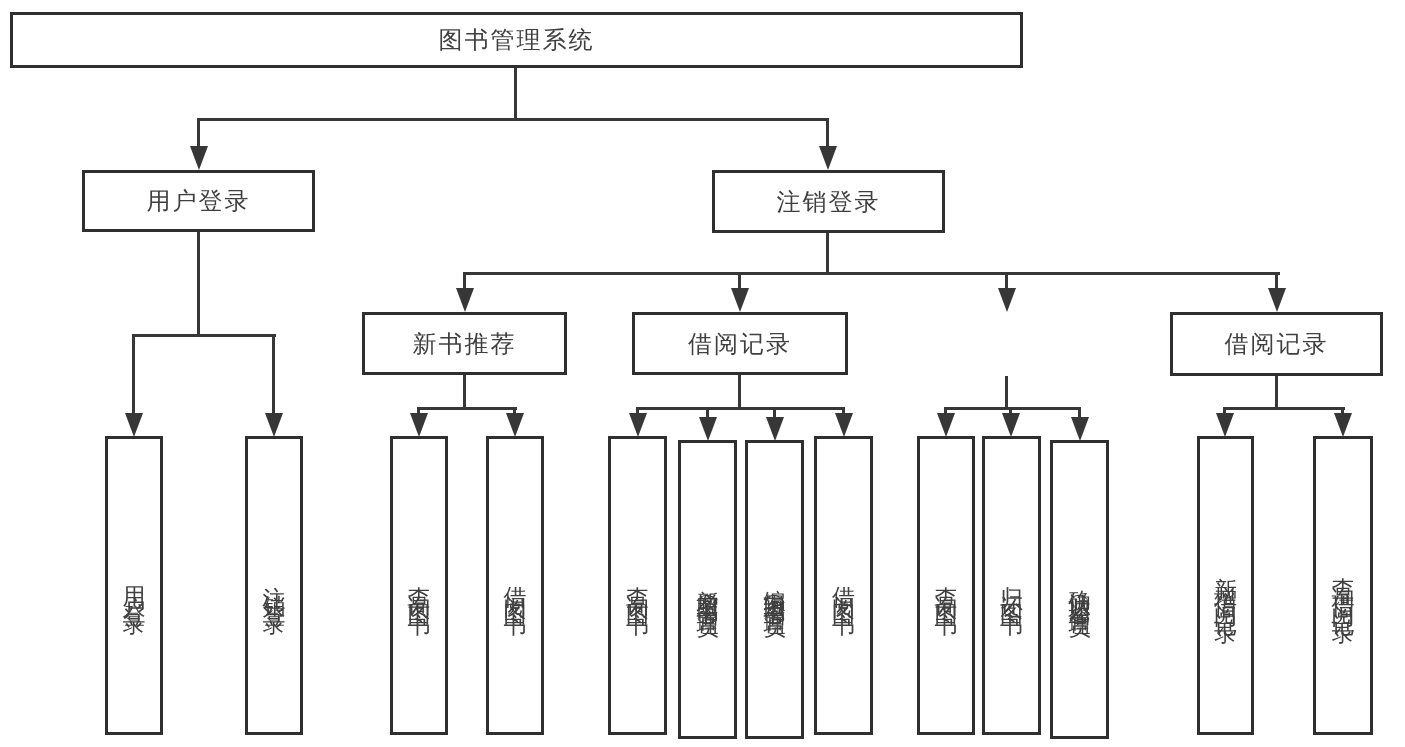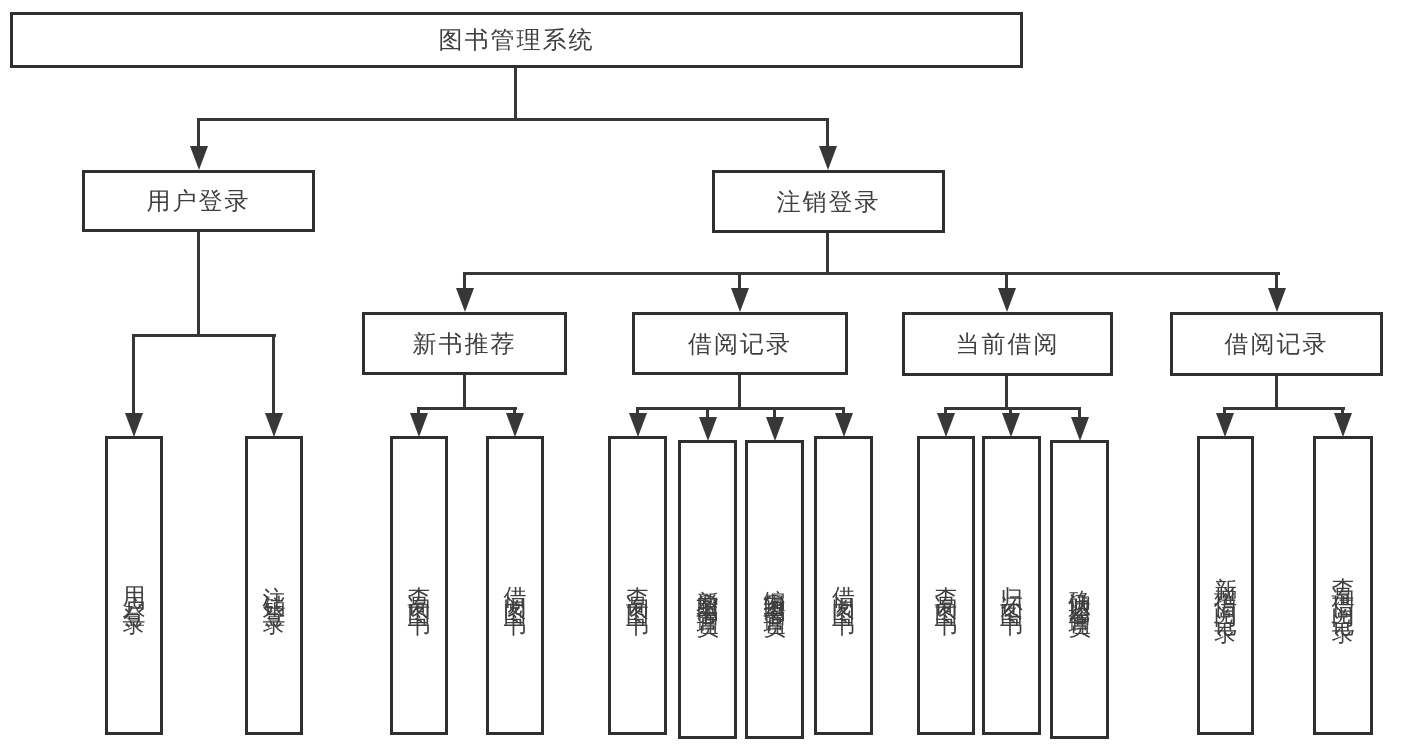--- a/index.html
+++ b/index.html
@@ -66,23 +66,20 @@
   </div>
 
   <div class="hbox" style="left:362px;top:312px;width:205px;height:63px">
     <span>新书推荐</span>
   </div>
 
   <div class="hbox" style="left:632px;top:312px;width:216px;height:63px">
     <span>借阅记录</span>
   </div>
 
-  <div class="hbox" style="left:902px;top:312px;width:211px;height:64px">
-    <span>当前借阅</span>
-  </div>
 
   <div class="hbox" style="left:1170px;top:312px;width:213px;height:64px">
     <span>借阅记录</span>
   </div>
 
   <div class="vbox" style="left:105px;top:436px;width:58px;height:299px">
     <span class="vtext">用户登录</span>
   </div>
   <div class="vbox" style="left:245px;top:436px;width:58px;height:299px">
     <span class="vtext">注销登录</span>

